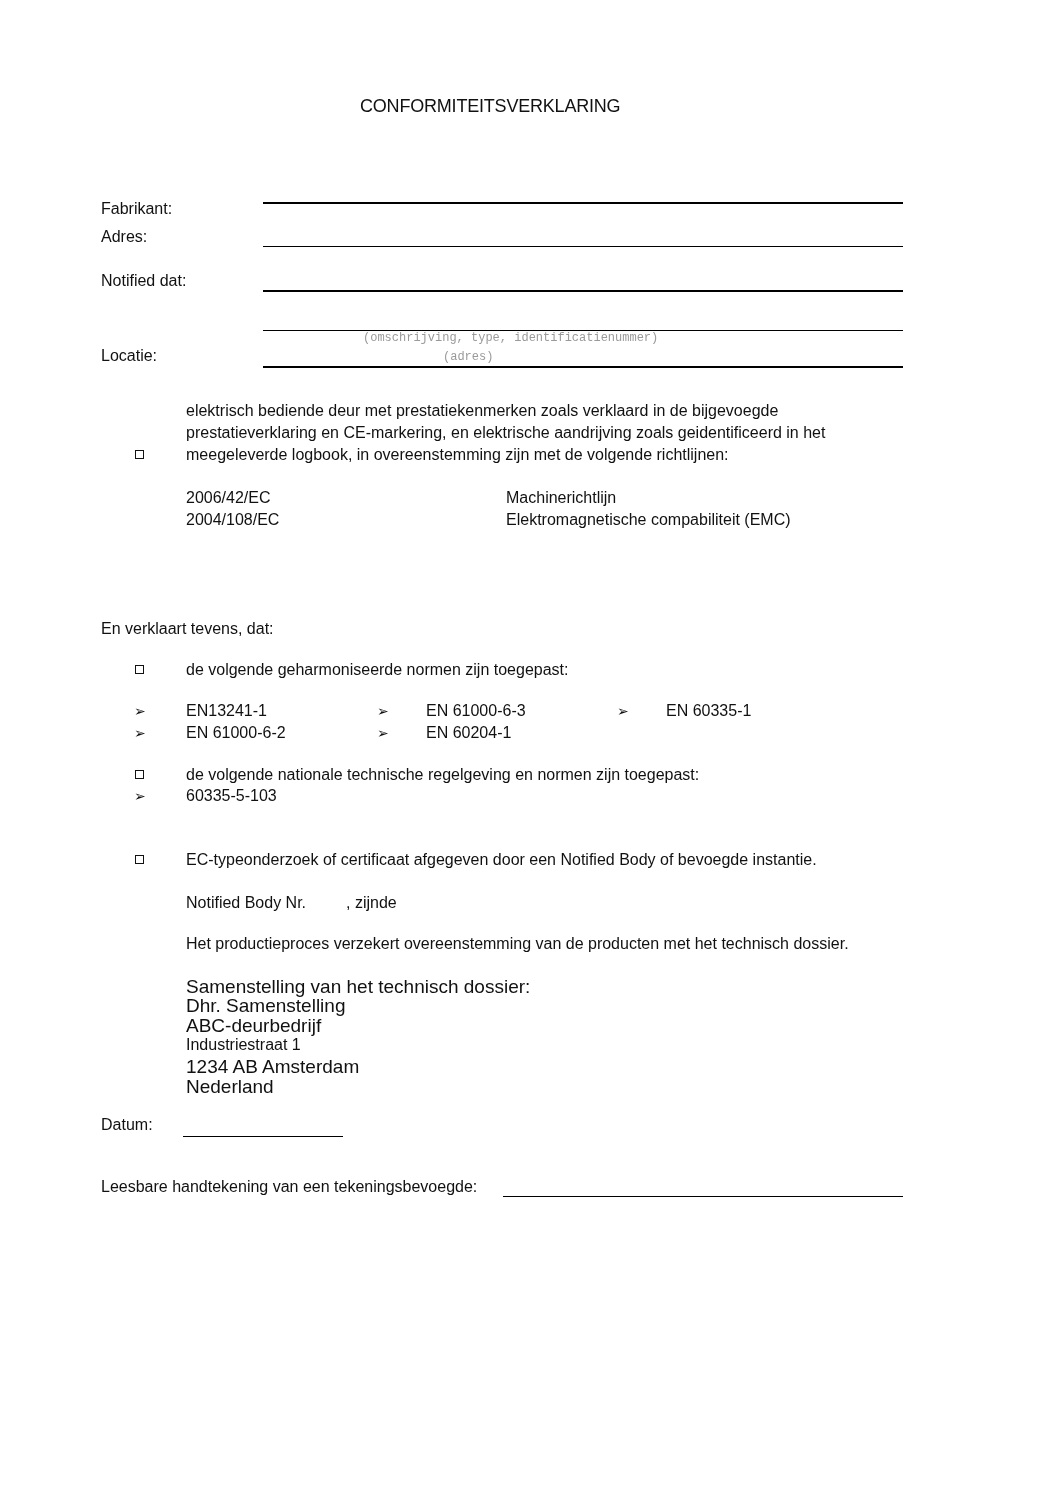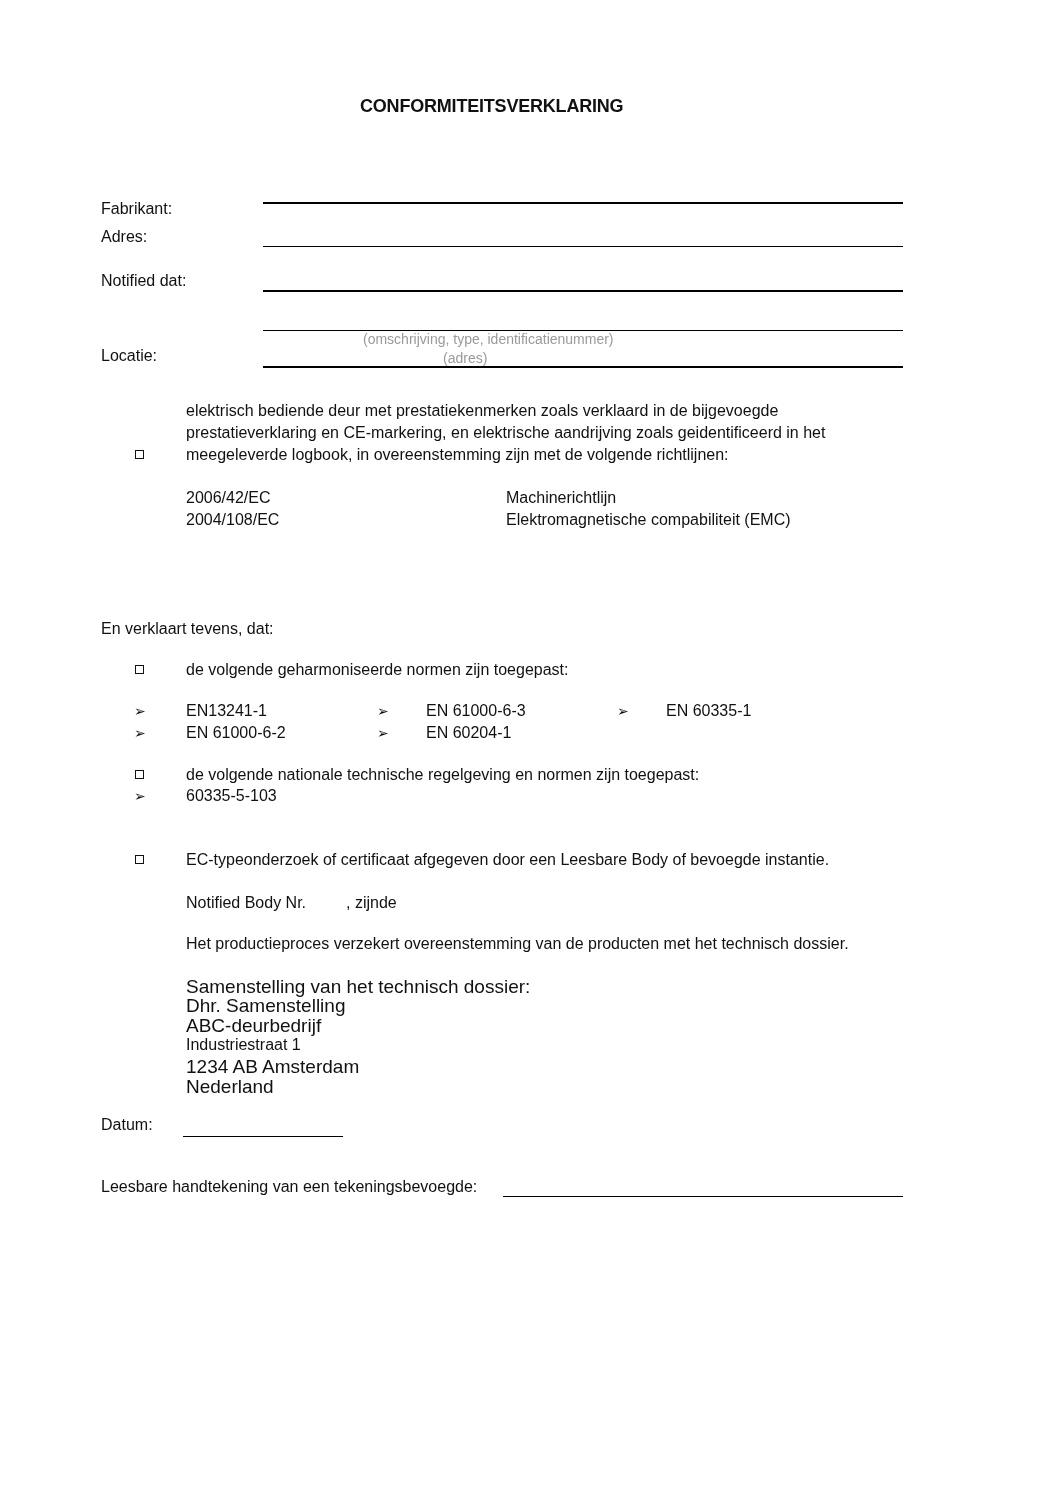--- a/index.html
+++ b/index.html
@@ -1,22 +1,22 @@
 <!DOCTYPE html>
 <html><head>
 <meta charset="utf-8">
 <style>
   html, body { margin: 0; padding: 0; background: #ffffff; }
   body { width: 1058px; height: 1497px; position: relative; overflow: hidden;
          font-family: "Liberation Sans", sans-serif; color: #111; font-size: 16px; }
   .abs { position: absolute; white-space: nowrap; }
-  .title { font-weight: bold; font-size: 18px; left: 360px; top: 96px; letter-spacing: -0.2px; }
+  .title { font-weight: normal; font-size: 18px; left: 360px; top: 96px; letter-spacing: -0.2px; }
   .label { left: 101px; }
   .line { position: absolute; background: #000; }
-  .hint { color: #9a9a9a; font-size: 14px; }
+  .hint { color: #9a9a9a; font-size: 12px; font-family: Liberation Mono, monospace; }
   .box { width: 9px; height: 9px; border: 1.6px solid #111; box-sizing: border-box; display:inline-block; }
   .arrow { font-size: 14px; }
   .small { font-size: 19px; }
 </style>
 </head>
 <body>
 
 <div class="abs title">CONFORMITEITSVERKLARING</div>
 
 <div class="abs label" style="top:200px">Fabrikant:</div>
@@ -60,21 +60,21 @@
 <div class="abs" style="left:186px; top:724px">EN 61000-6-2</div>
 <span class="abs arrow" style="left:377px; top:725px">➢</span>
 <div class="abs" style="left:426px; top:724px">EN 60204-1</div>
 
 <span class="abs box" style="left:135px; top:770px"></span>
 <div class="abs" style="left:186px; top:766px">de volgende nationale technische regelgeving en normen zijn toegepast:</div>
 <span class="abs arrow" style="left:134px; top:788px">➢</span>
 <div class="abs" style="left:186px; top:787px">60335-5-103</div>
 
 <span class="abs box" style="left:135px; top:855px"></span>
-<div class="abs" style="left:186px; top:851px">EC-typeonderzoek of certificaat afgegeven door een Leesbare Body of bevoegde instantie.</div>
+<div class="abs" style="left:186px; top:851px">EC-typeonderzoek of certificaat afgegeven door een Notified Body of bevoegde instantie.</div>
 <div class="abs" style="left:186px; top:894px">Notified Body Nr.</div>
 <div class="abs" style="left:346px; top:894px">, zijnde</div>
 <div class="abs" style="left:186px; top:935px">Het productieproces verzekert overeenstemming van de producten met het technisch dossier.</div>
 
 <div class="abs small" style="left:186px; top:976px">Samenstelling van het technisch dossier:</div>
 <div class="abs small" style="left:186px; top:995px">Dhr. Samenstelling</div>
 <div class="abs small" style="left:186px; top:1015px">ABC-deurbedrijf</div>
 <div class="abs" style="left:186px; top:1036px">Industriestraat 1</div>
 <div class="abs small" style="left:186px; top:1056px">1234 AB  Amsterdam</div>
 <div class="abs small" style="left:186px; top:1076px">Nederland</div>

